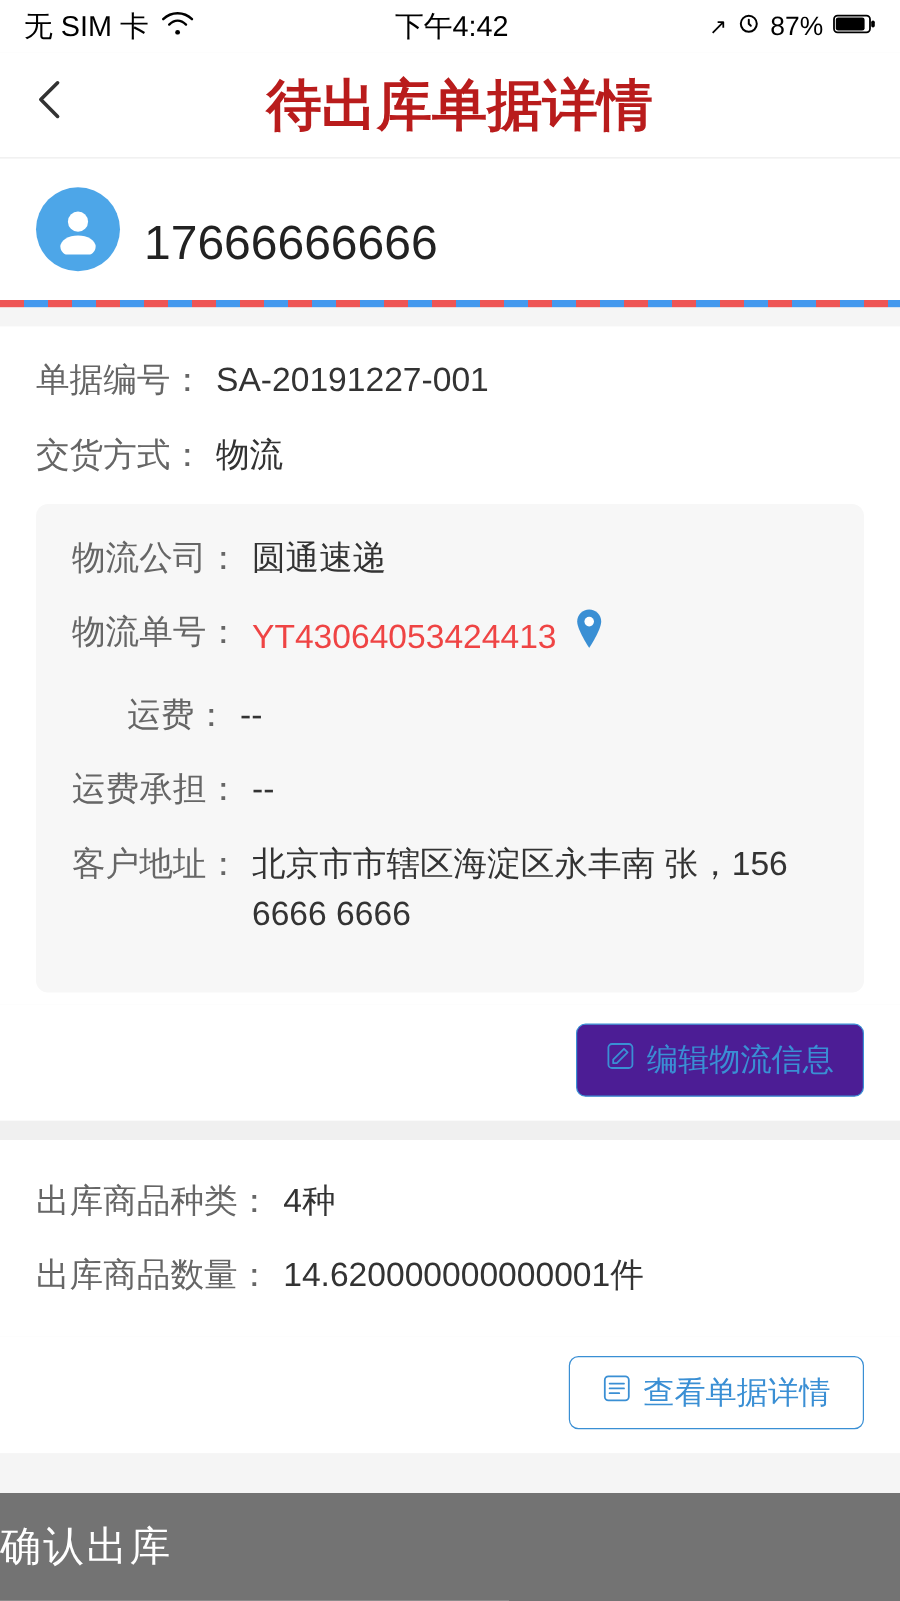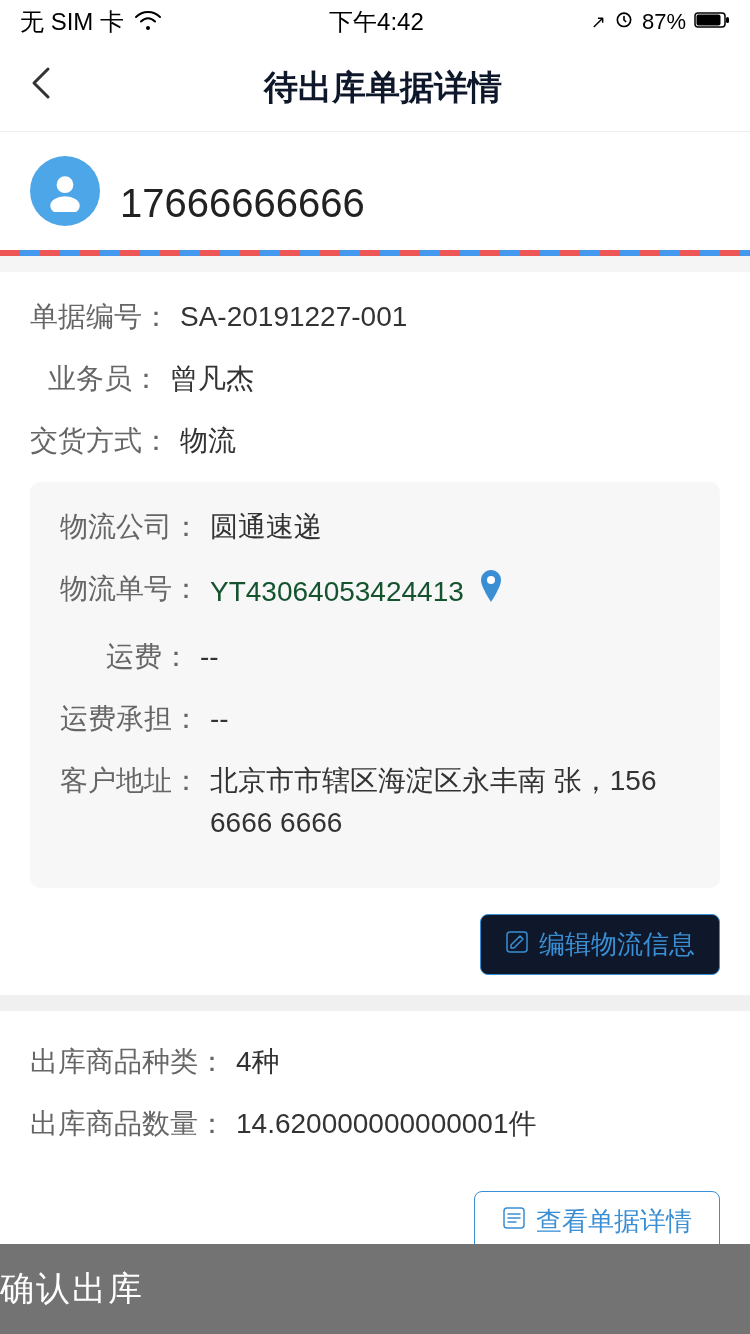--- a/index.html
+++ b/index.html
@@ -40,23 +40,23 @@
       border-bottom: 1px solid #eee;
     }
     .nav-back {
       position: absolute;
       left: 30px;
       font-size: 36px;
       color: #333;
       cursor: pointer;
     }
     .nav-title {
-      font-size: 34px;
+      font-size: 46px;
       font-weight: 600;
-      color: #0f172a;
+      color: #b91c1c;
       margin-left: 16px;
     }
 
     
     .dashed-divider {
       width: 100%;
       height: 6px;
       background: repeating-linear-gradient(
         90deg,
         #e55 0px, #e55 20px,
@@ -116,21 +116,21 @@
 
     
     .logistics-box {
       background: #f7f7f7;
       border-radius: 10px;
       margin: 16px 0 0 0;
       padding: 24px 30px;
     }
 
     .tracking-value {
-      color: #14532d;
+      color: #ef4444;
       display: flex;
       align-items: center;
       gap: 12px;
     }
     .location-icon {
       color: #3a8fd4;
       font-size: 30px;
     }
 
     
@@ -142,21 +142,21 @@
     }
     .edit-btn {
       border: 1.5px solid #3a8fd4;
       border-radius: 8px;
       padding: 12px 24px;
       color: #3a8fd4;
       font-size: 26px;
       display: flex;
       align-items: center;
       gap: 10px;
-      background: #0f172a;
+      background: #4c1d95;
       cursor: pointer;
     }
     .edit-btn-icon { font-size: 24px; }
 
     
     .section-separator {
       height: 16px;
       background: #f0f0f0;
     }
 
@@ -272,24 +272,20 @@
     </div>
     <span class="customer-phone">17666666666</span>
   </div>
 
   <div class="dashed-divider"></div>
 
   <div class="info-section">
     <div class="info-row">
       <span class="info-label">单据编号：</span>
       <span class="info-value">SA-20191227-001</span>
-    </div>
-    <div class="info-row">
-      <span class="info-label">业务员：</span>
-      <span class="info-value">曾凡杰</span>
     </div>
     <div class="info-row">
       <span class="info-label">交货方式：</span>
       <span class="info-value">物流</span>
     </div>
 
     <div class="logistics-box">
       <div class="info-row">
         <span class="info-label">物流公司：</span>
         <span class="info-value">圆通速递</span>

